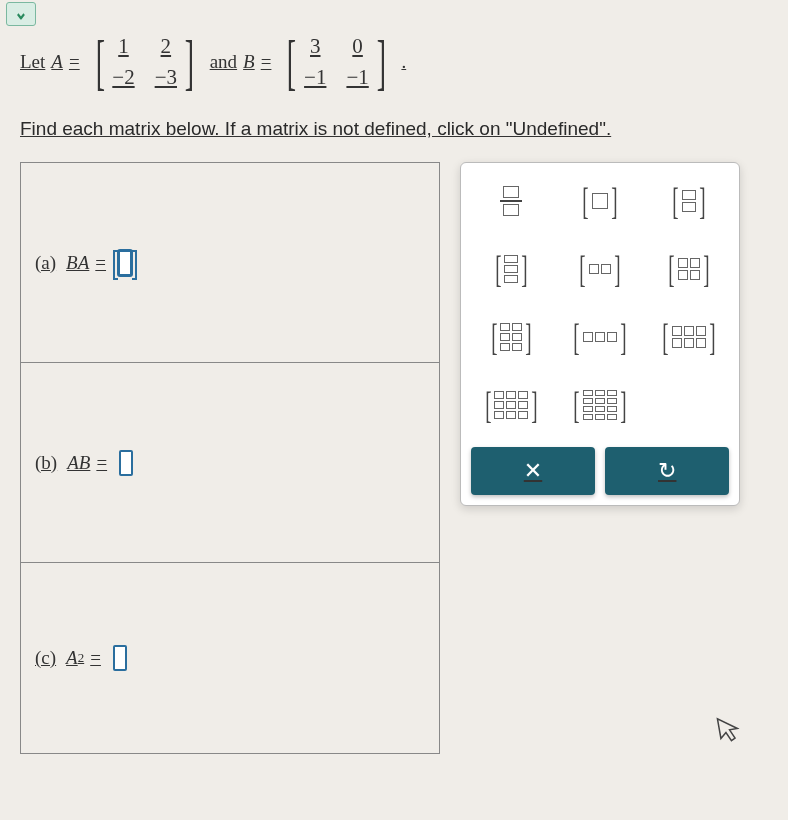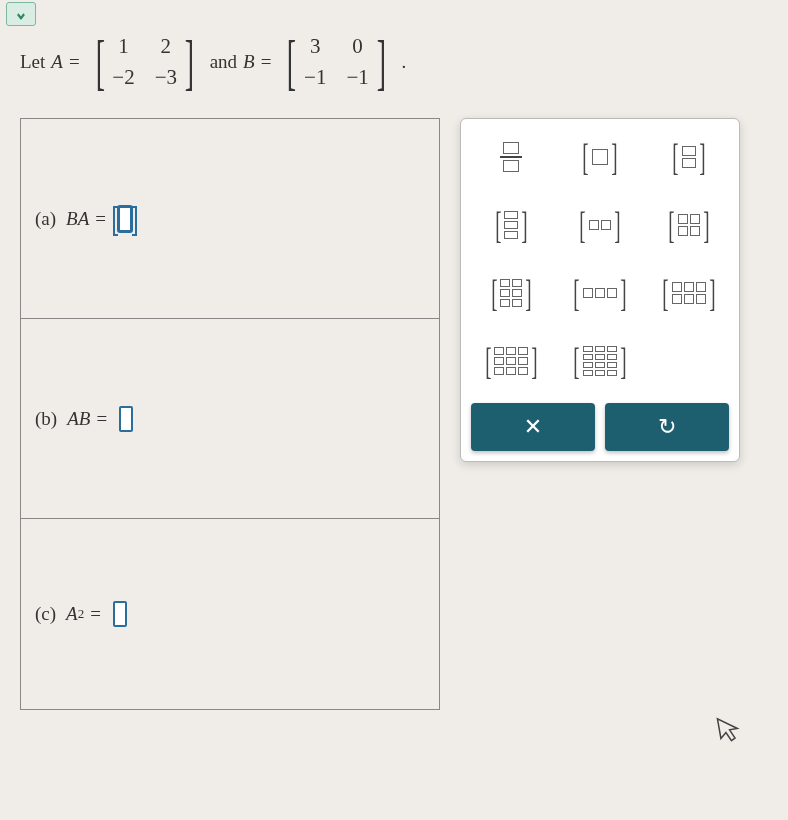--- a/index.html
+++ b/index.html
@@ -26,20 +26,21 @@
     align-items: center;
     justify-content: center;
     color: #2a8a5e;
     font-size: 16px;
     cursor: pointer;
   }
   .content {
     padding: 30px 20px 0 20px;
     font-size: 19px;
     color: #333;
+    text-decoration: underline;
   }
   .problem-statement {
     display: flex;
     align-items: center;
     flex-wrap: wrap;
     gap: 6px;
     margin-bottom: 24px;
     font-family: 'Times New Roman', serif;
   }
   .italic { font-style: italic; }
@@ -236,20 +237,21 @@
         <span>3</span>
         <span>0</span>
         <span>−1</span>
         <span>−1</span>
       </span>
       <span class="bracket">]</span>
     </span>
     <span>.</span>
   </div>
 
+  <div class="instruction">Find each matrix below. If a matrix is not defined, click on "Undefined".</div>
 
   <div class="work-area">
     <div class="answer-table">
       <div class="answer-row">
         <span class="answer-label">(a)</span>
         <span class="italic">BA</span>
         <span style="margin:0 6px">=</span>
         <span class="input-box active"></span>
       </div>
       <div class="answer-row">

